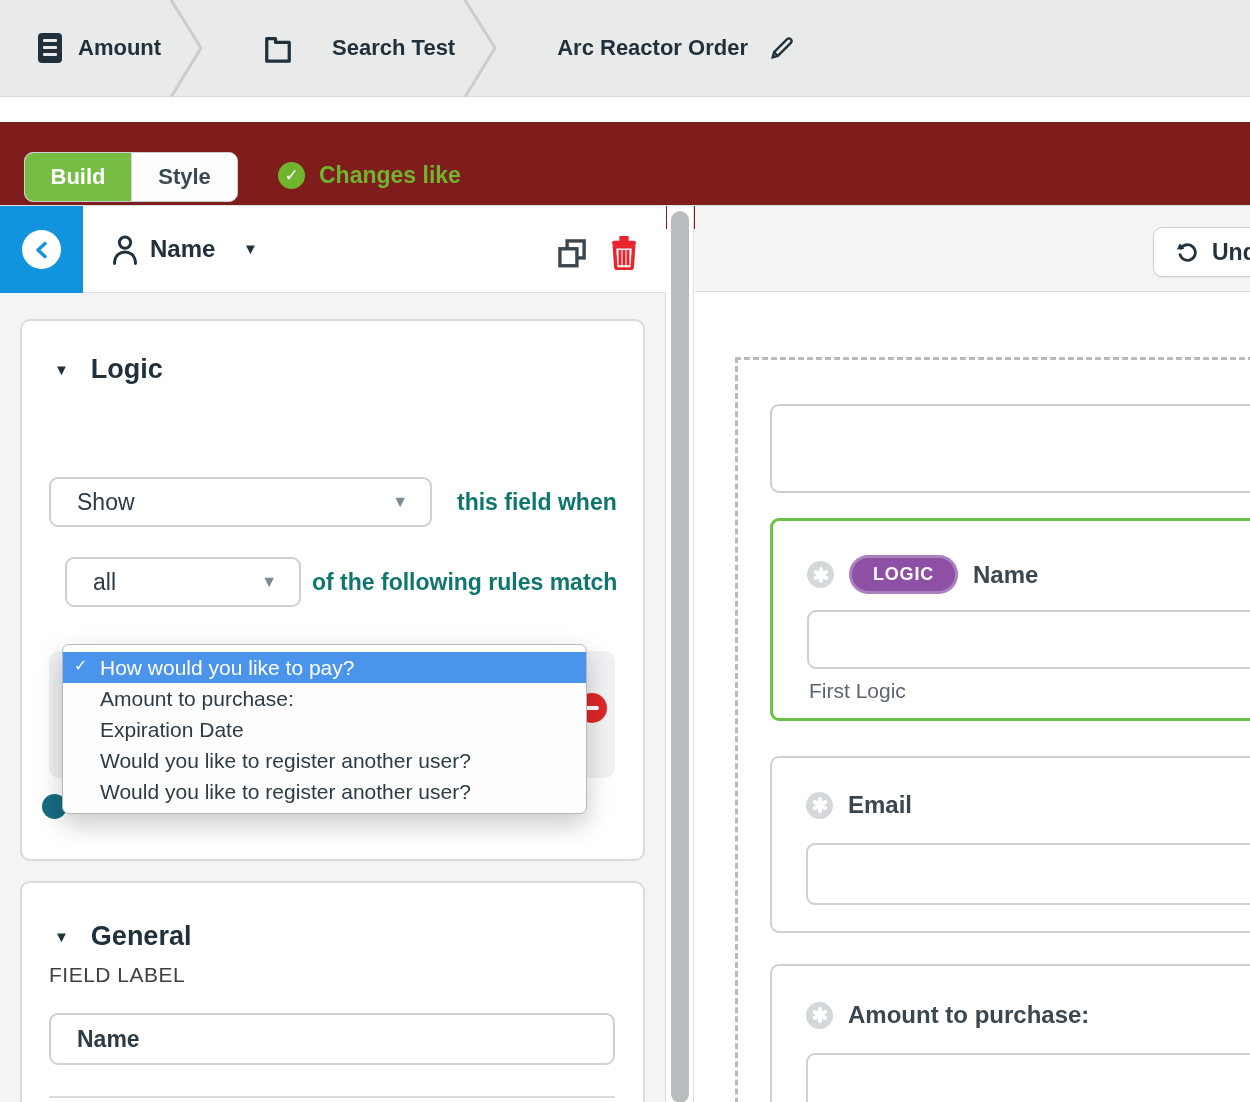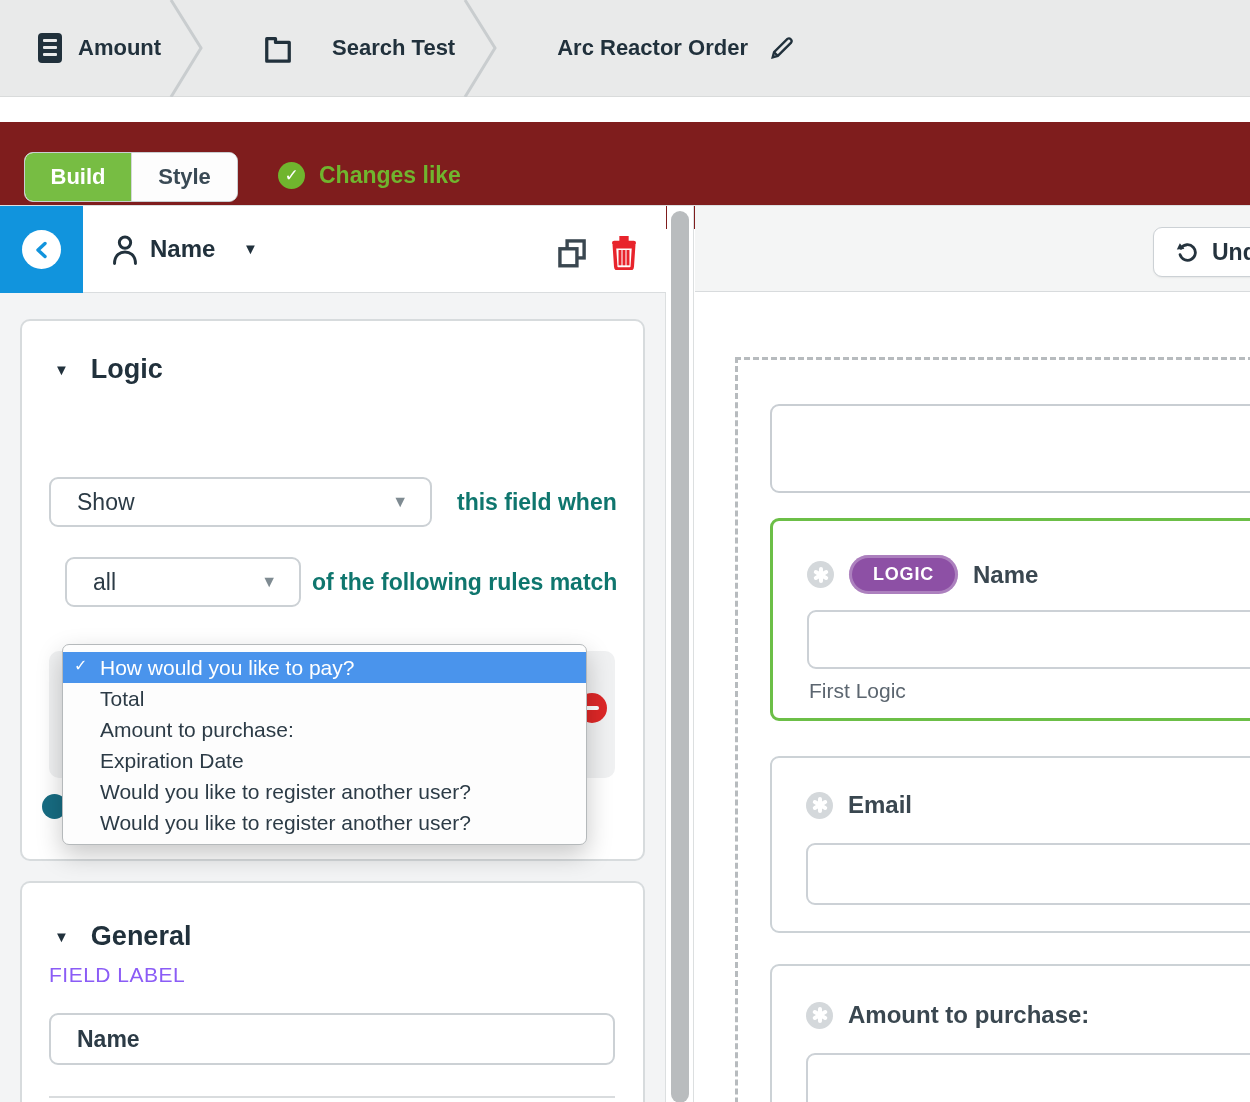--- a/index.html
+++ b/index.html
@@ -80,21 +80,21 @@
   .addrule-btn { position:absolute; left:20px; top:473px; width:25px; height:25px; border-radius:50%; background:#176c82; cursor:pointer; }
 
   .dropdown { position:absolute; left:40px; top:323px; width:525px; background:#fdfdfd;
     border:1px solid #b5b9bb; border-radius:7px; padding:7px 0 6px 0;
     box-shadow:0 10px 26px rgba(0,0,0,.22); z-index:5; }
   .dd-item { height:31px; display:flex; align-items:center; padding-left:37px; font-size:21px; color:#2c3b46;
     cursor:pointer; white-space:nowrap; position:relative; }
   .dd-item.selected { background:#4a94ec; color:#fff; }
   .dd-check { position:absolute; left:11px; top:4px; font-size:16px; color:#fff; }
 
-  .fieldlabel-cap { position:absolute; left:27px; top:80px; font-size:21px; color:#8b5cf6; letter-spacing:.5px; }
+  .fieldlabel-cap { position:absolute; left:27px; top:80px; font-size:21px; color:#404040; letter-spacing:.5px; }
   .gen-input { position:absolute; left:27px; top:130px; width:566px; height:52px; background:#fff;
     border:2px solid #ccd1d5; border-radius:9px; display:flex; align-items:center; padding-left:26px; }
   .gen-input .val { font-size:23px; font-weight:bold; color:#2c3b46; }
   .gen-divider { position:absolute; left:27px; top:213px; width:566px; height:2px; background:#d9dcde; }
 
   
   .rp-toolbar { position:absolute; left:0; top:0; width:555px; height:86px; background:#f4f5f5; border-bottom:1px solid #d8dbdd; }
   .undo-btn { position:absolute; left:458px; top:21px; width:130px; height:50px; background:#fff;
     border:1px solid #ccd1d5; border-radius:9px; display:flex; align-items:center; gap:12px;
     padding-left:20px; cursor:pointer; box-shadow:0 1px 2px rgba(0,0,0,.06); }
@@ -220,23 +220,20 @@
           <i></i>
         </div>
       <div class="addrule-btn"></div>
 
       <div class="dropdown">
         <div class="dd-item selected">
           <span class="dd-check">✓</span>
           <span>How would you like to pay?</span>
         </div>
         <div class="dd-item">
-          <span>Total</span>
-        </div>
-        <div class="dd-item">
           <span>Amount to purchase:</span>
         </div>
         <div class="dd-item">
           <span>Expiration Date</span>
         </div>
         <div class="dd-item">
           <span>Would you like to register another user?</span>
         </div>
         <div class="dd-item">
           <span>Would you like to register another user?</span>

